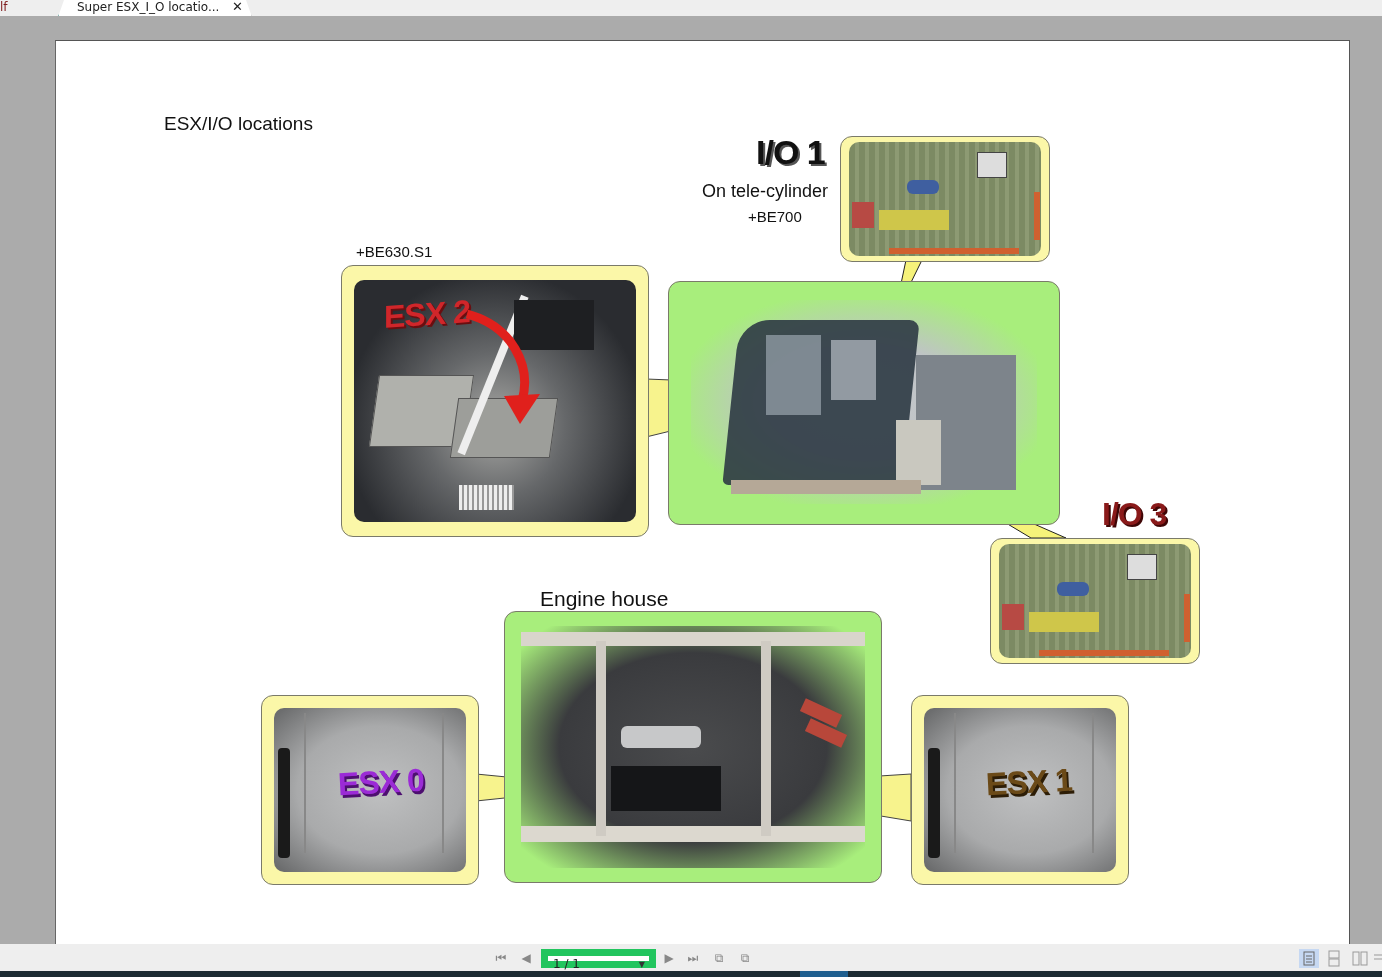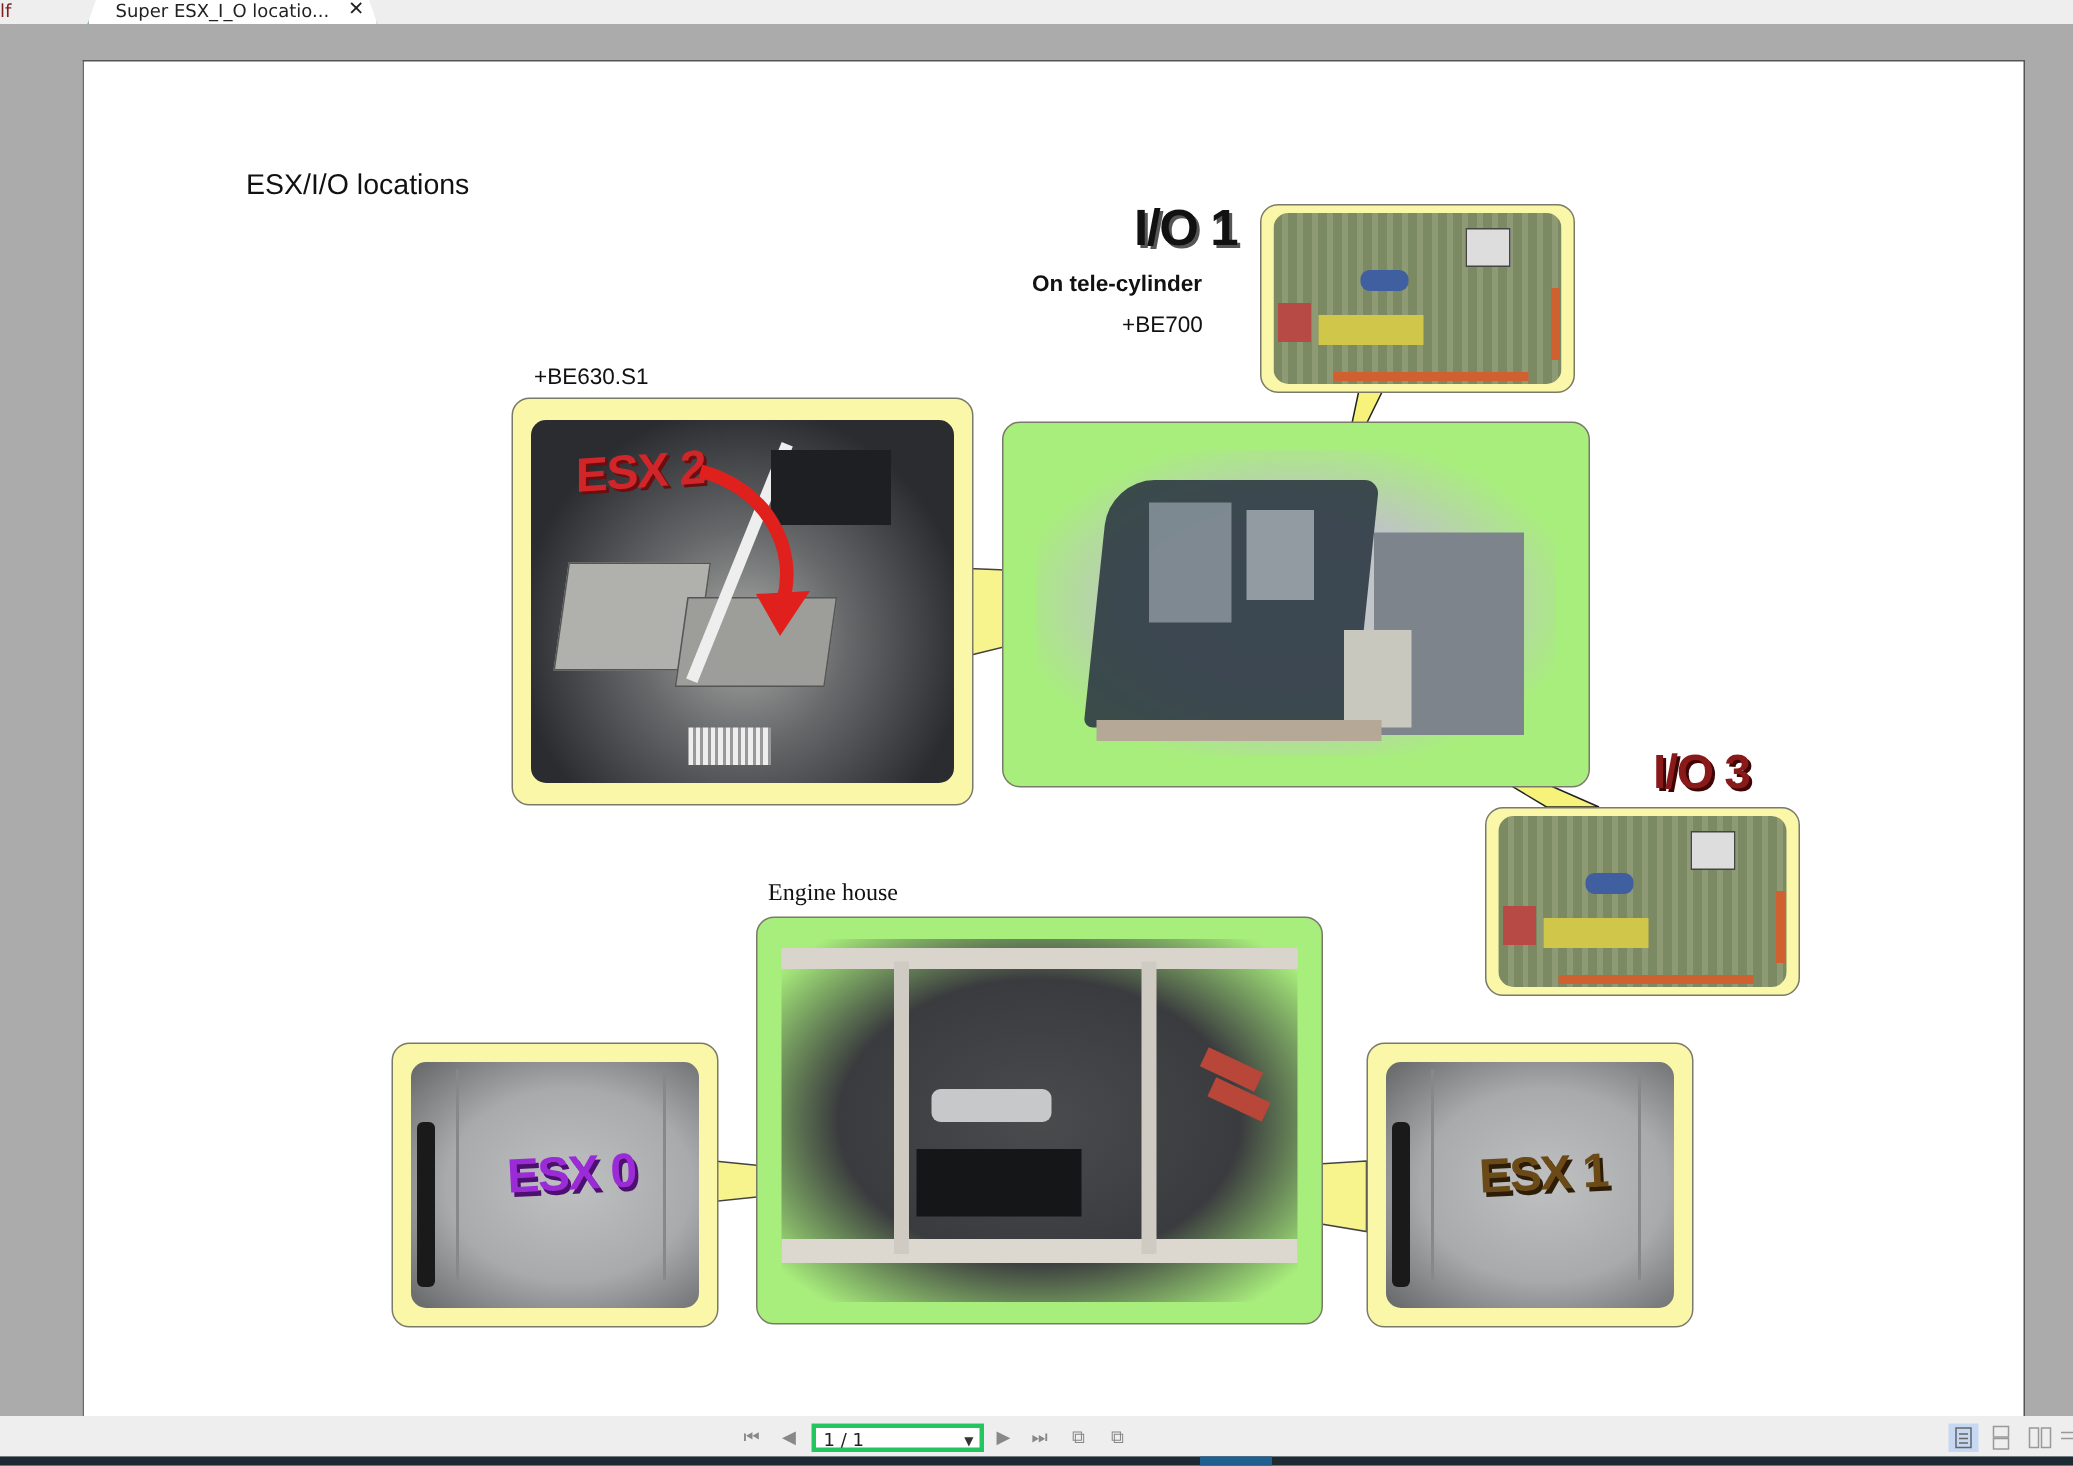--- a/index.html
+++ b/index.html
@@ -18,21 +18,21 @@
 
   .frame { position: absolute; border-radius: 12px; border: 1.5px solid #7a7a6a; overflow: hidden; }
   .frame.yellow { background: #fbf7a8; }
   .frame.green { background: #a8ee7c; }
   .photo { position: absolute; left: 10px; top: 10px; right: 10px; bottom: 10px; border-radius: 10px; }
 
   .big3d { position: absolute; font-family: "Liberation Sans", sans-serif; font-weight: bold; letter-spacing: -1px; }
 
   .bottombar { position: absolute; left: 0; top: 944px; width: 1382px; height: 27px; background: #eeeeee; }
   .navbtn { position: absolute; top: 6px; width: 16px; height: 16px; color: #888; font-size: 12px; line-height: 16px; text-align: center; cursor: pointer; }
-  .pagebox { position: absolute; left: 541px; top: 5px; width: 115px; height: 19px; background: #fff; border: 3px solid #22c55e; font-size: 12px; line-height: 17px; padding-left: 5px; color: #222; }
+  .pagebox { position: absolute; left: 541px; top: 5px; width: 115px; height: 19px; background: #fff; border: 7px solid #22c55e; font-size: 12px; line-height: 17px; padding-left: 5px; color: #222; }
   .pagebox .dd { position: absolute; right: 4px; top: 0; font-size: 8px; color: #333; }
   .viewbtn { position: absolute; top: 5px; width: 20px; height: 19px; cursor: pointer; }
   .viewbtn.active { background: #c6d8f2; }
   .taskbar { position: absolute; left: 0; top: 971px; width: 1382px; height: 6px; background: #1c2b33; }
   .taskbar .ind { position: absolute; left: 800px; top: 0; width: 48px; height: 6px; background: #1f5f8f; }
 </style>
 </head>
 <body>
 
 <div class="tabbar">
@@ -55,21 +55,21 @@
       <polygon points="850,219 866,219 838,276" fill="#f6f27a" stroke="#222" stroke-width="1"></polygon>
 
       <polygon points="880,440 1010,497 975,497" fill="#f6f27a" stroke="#222" stroke-width="1"></polygon>
 
       <polygon points="420,733 553,746 420,760" fill="#f6f27a" stroke="#222" stroke-width="1" opacity="0.85"></polygon>
 
       <polygon points="855,733 650,746 855,780" fill="#f6f27a" stroke="#222" stroke-width="1" opacity="0.85"></polygon>
     </svg>
 
     <div class="big3d" style="left:700px;top:92px;font-size:34px;color:#111;text-shadow:2px 2px 0 #555;">I/O 1</div>
-    <div class="lbl" style="left:632px;top:140px;font-size:15px;font-weight:bold;">On tele-cylinder</div>
+    <div class="lbl" style="left:646px;top:140px;font-size:18px;">On tele-cylinder</div>
     <div class="lbl" style="left:692px;top:167px;font-size:15px;">+BE700</div>
 
     <div class="frame yellow" style="left:784px;top:95px;width:210px;height:126px;">
       <div class="photo" style="left:8px;top:5px;right:8px;bottom:5px;background:
         linear-gradient(90deg, rgba(0,0,0,0) 0, rgba(0,0,0,0) 100%),
         repeating-linear-gradient(90deg, #7c8a63 0 6px, #8d9a73 6px 10px);">
         <div style="position:absolute;left:3px;top:60px;width:22px;height:26px;background:#b74a44;"></div>
         <div style="position:absolute;left:30px;top:68px;width:70px;height:20px;background:#cfc64a;"></div>
         <div style="position:absolute;left:58px;top:38px;width:32px;height:14px;background:#3f5fa0;border-radius:6px;"></div>
         <div style="position:absolute;left:128px;top:10px;width:30px;height:26px;background:#ddd;border:1px solid #444;"></div>
@@ -112,21 +112,21 @@
       <div class="photo" style="left:8px;top:5px;right:8px;bottom:5px;background:repeating-linear-gradient(90deg, #7c8a63 0 6px, #8d9a73 6px 10px);">
         <div style="position:absolute;left:3px;top:60px;width:22px;height:26px;background:#b74a44;"></div>
         <div style="position:absolute;left:30px;top:68px;width:70px;height:20px;background:#cfc64a;"></div>
         <div style="position:absolute;left:58px;top:38px;width:32px;height:14px;background:#3f5fa0;border-radius:6px;"></div>
         <div style="position:absolute;left:128px;top:10px;width:30px;height:26px;background:#ddd;border:1px solid #444;"></div>
         <div style="position:absolute;left:40px;top:106px;width:130px;height:6px;background:#d06030;"></div>
         <div style="position:absolute;left:185px;top:50px;width:6px;height:48px;background:#d06030;"></div>
       </div>
     </div>
 
-    <div class="lbl" style="left:456px;top:546px;font-size:16px;font-family:Liberation Serif, serif;">Engine house</div>
+    <div class="lbl" style="left:484px;top:546px;font-size:21px;">Engine house</div>
     <div class="frame green" style="left:448px;top:570px;width:378px;height:272px;">
       <div class="photo" style="left:16px;top:14px;right:16px;bottom:14px;background:
         radial-gradient(ellipse at 50% 50%, #4a4b4d 0, #3a3b3e 55%, rgba(168,238,124,0) 92%);">
         <div style="position:absolute;left:0;top:6px;width:100%;height:14px;background:#d9d5cc;"></div>
         <div style="position:absolute;left:0;top:200px;width:100%;height:16px;background:#dcd8cf;"></div>
         <div style="position:absolute;left:75px;top:15px;width:10px;height:195px;background:#cfcbc3;"></div>
         <div style="position:absolute;left:240px;top:15px;width:10px;height:195px;background:#cfcbc3;"></div>
         <div style="position:absolute;left:100px;top:100px;width:80px;height:22px;background:#c7c8c9;border-radius:6px;"></div>
         <div style="position:absolute;left:90px;top:140px;width:110px;height:45px;background:#151618;"></div>
         <div style="position:absolute;left:280px;top:80px;width:40px;height:14px;background:#b8473a;transform:rotate(25deg);"></div>

